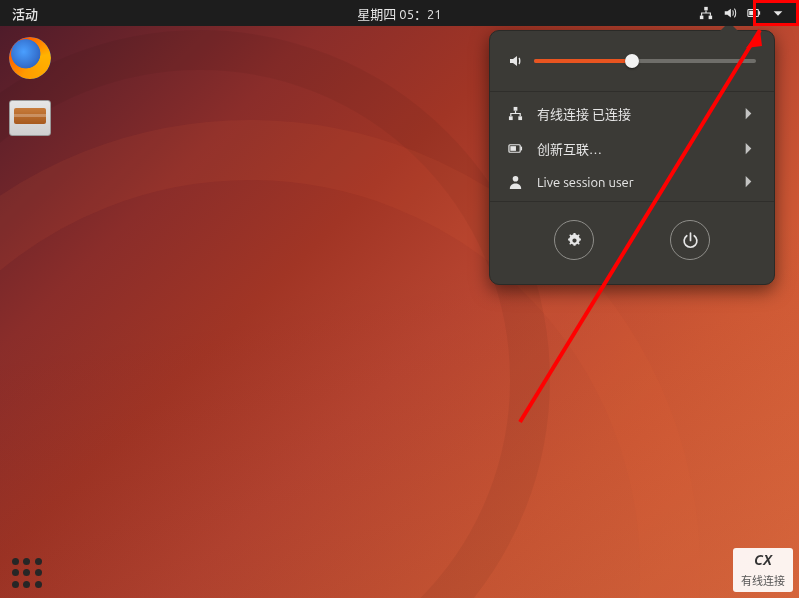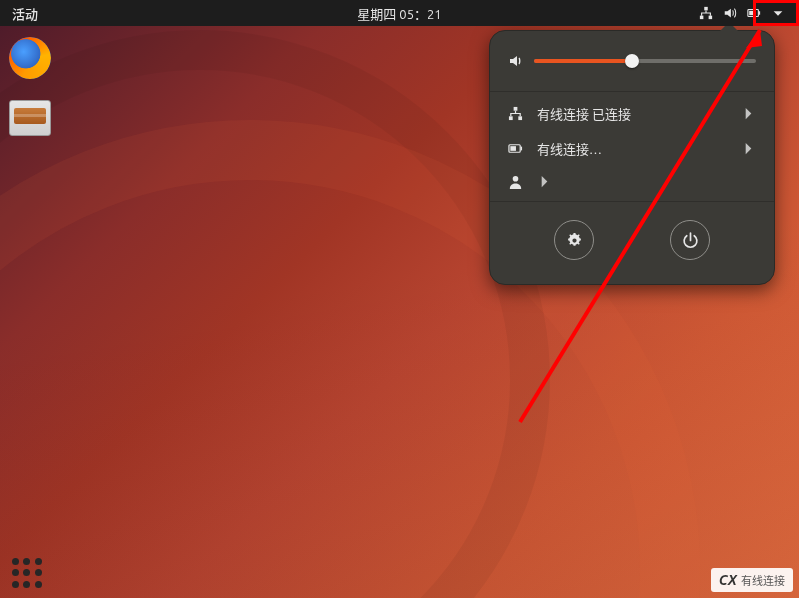--- a/index.html
+++ b/index.html
@@ -57,21 +57,21 @@
     .files-icon::before{ content:""; position:absolute; left:4px; right:4px; top:7px; height:16px; background:linear-gradient(#c77b3a,#a75a1e); border-radius:2px; }
     .files-icon::after{ content:""; position:absolute; left:4px; right:4px; top:13px; height:3px; background:rgba(255,255,255,0.25); }
 
     
     .show-apps { position:absolute; left:12px; bottom:10px; width:30px; height:30px; display:grid; grid-template-columns:repeat(3,1fr); grid-template-rows:repeat(3,1fr); gap:4px; z-index:20; cursor:pointer;}
     .show-apps span { background:#262626; border-radius:50%; width:7px; height:7px; }
 
     
     .popover {
       position:absolute; top:30px; right:24px; width:286px;
-      background:#3b3a36; border:1px solid #2a2a27; border-radius:16px;
+      background:#3b3a36; border:1px solid #2a2a27; border-radius:10px;
       box-shadow:0 6px 18px rgba(0,0,0,0.5);
       z-index:40; color:#e6e6e6; font-size:13px;
       padding-bottom:6px;
     }
     .popover::before{
       content:""; position:absolute; top:-9px; right:36px;
       border-left:9px solid transparent; border-right:9px solid transparent;
       border-bottom:9px solid #3b3a36;
     }
     .popover .volume-row { display:flex; align-items:center; gap:10px; padding:22px 18px 18px; }
@@ -87,21 +87,21 @@
     .menu-item .chev { opacity:0.8; }
 
     .action-row { display:flex; justify-content:space-around; padding:14px 26px 18px; }
     .action-btn { width:40px; height:40px; border-radius:50%; border:1.5px solid #8f8e8a; display:flex; align-items:center; justify-content:center; cursor:pointer; }
     .action-btn svg { width:17px; height:17px; fill:#e6e6e6; }
 
     
     .arrow-svg { position:absolute; top:22px; left:490px; z-index:70; pointer-events:none; }
 
     
-    .watermark { position:absolute; right:6px; bottom:6px; background:rgba(255,255,255,0.92); padding:4px 8px; border-radius:3px; font-size:11px; color:#555; z-index:30; display:flex; align-items:center; gap:4px;}
+    .watermark { position:absolute; right:6px; bottom:6px; background:rgba(255,255,255,0.92); padding:4px 8px; border-radius:3px; font-size:11px; color:#555; z-index:30; display:flex; align-items:center; gap:4px;flex-direction:column;}
     .watermark .cx { font-weight:bold; color:#333; font-style:italic; font-size:14px;}
   </style>
 </head>
 <body>
 
 <div class="wallpaper">
   <div class="arc1"></div>
   <div class="arc2"></div>
   <div class="diag"></div>
 </div>
@@ -180,31 +180,32 @@
         <path d="M5 2l6 6-6 6z"></path>
       </svg>
   </div>
 
   <div class="menu-item">
     <svg viewBox="0 0 16 16">
         <rect x="1" y="4" width="12" height="8" rx="1" fill="none" stroke="#e6e6e6" stroke-width="1.3"></rect>
         <rect x="13.5" y="6" width="1.5" height="4"></rect>
         <rect x="2.5" y="5.5" width="6" height="5"></rect>
       </svg>
-    <span class="label">有线连接…</span>
+    <span class="label">创新互联…</span>
     <svg class="chev" viewBox="0 0 16 16" width="10" height="10">
         <path d="M5 2l6 6-6 6z"></path>
       </svg>
   </div>
 
   <div class="menu-item">
     <svg viewBox="0 0 16 16">
         <circle cx="8" cy="5" r="3"></circle>
         <path d="M2 15c0-3 3-5 6-5s6 2 6 5v1H2z"></path>
       </svg>
+    <span class="label">Live session user</span>
     <svg class="chev" viewBox="0 0 16 16" width="10" height="10">
         <path d="M5 2l6 6-6 6z"></path>
       </svg>
   </div>
 
   <div class="sep"></div>
 
   <div class="action-row">
     <div class="action-btn">
       <svg viewBox="0 0 16 16">

